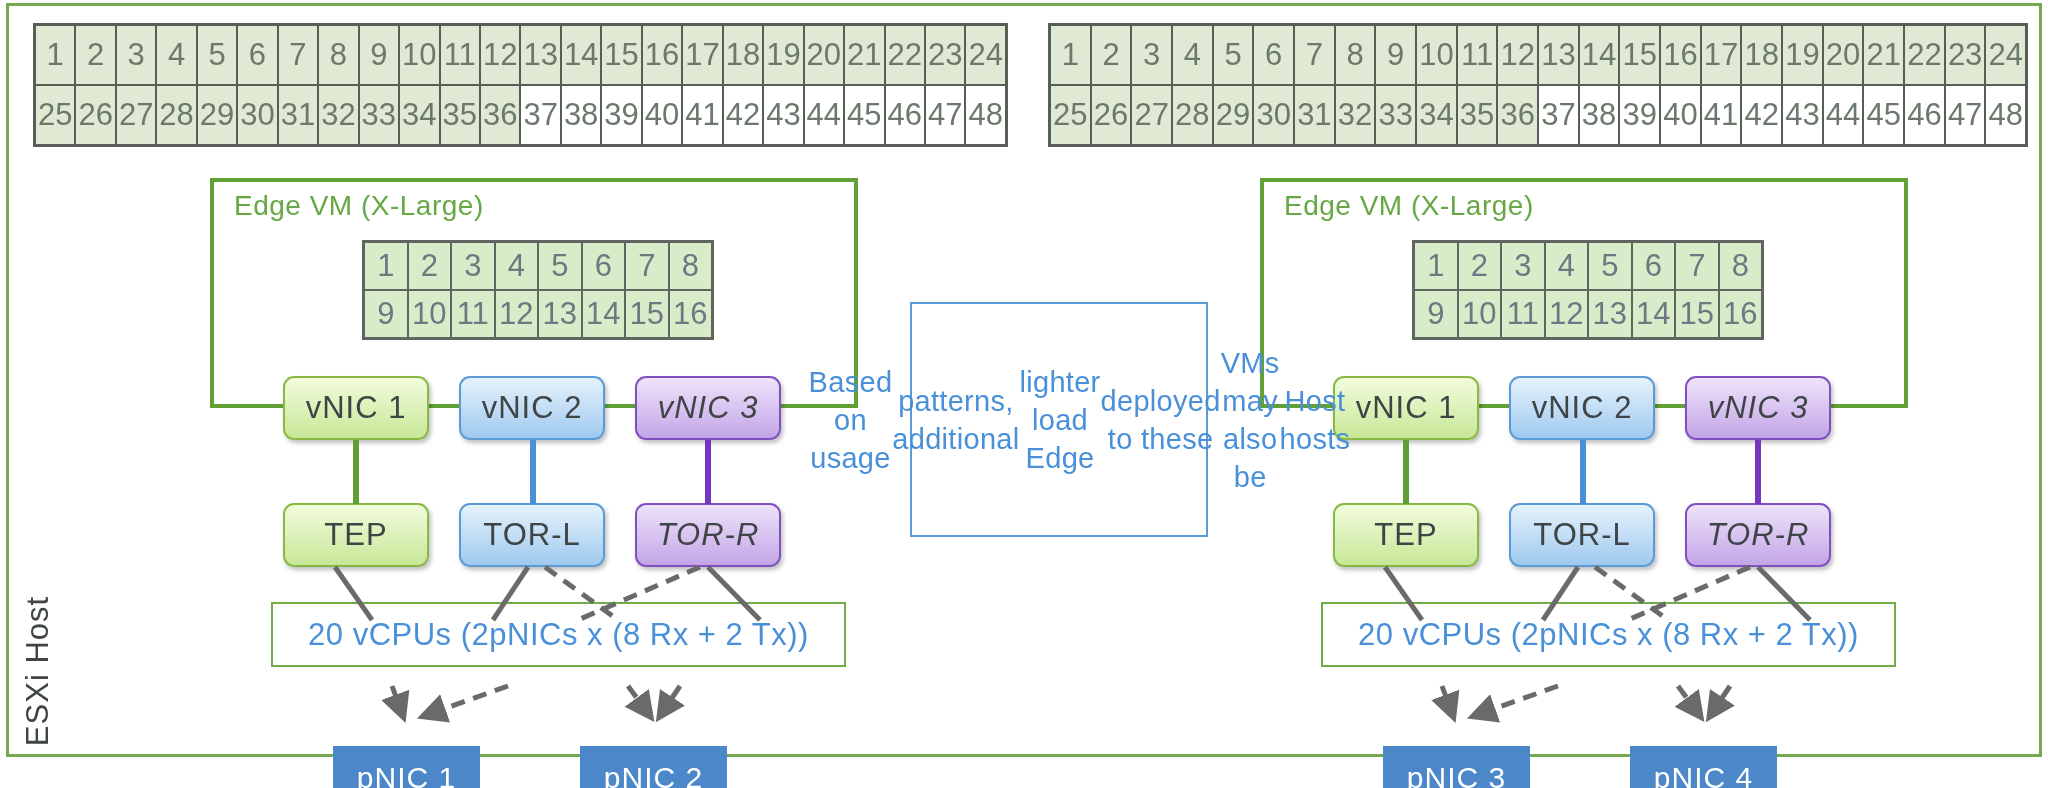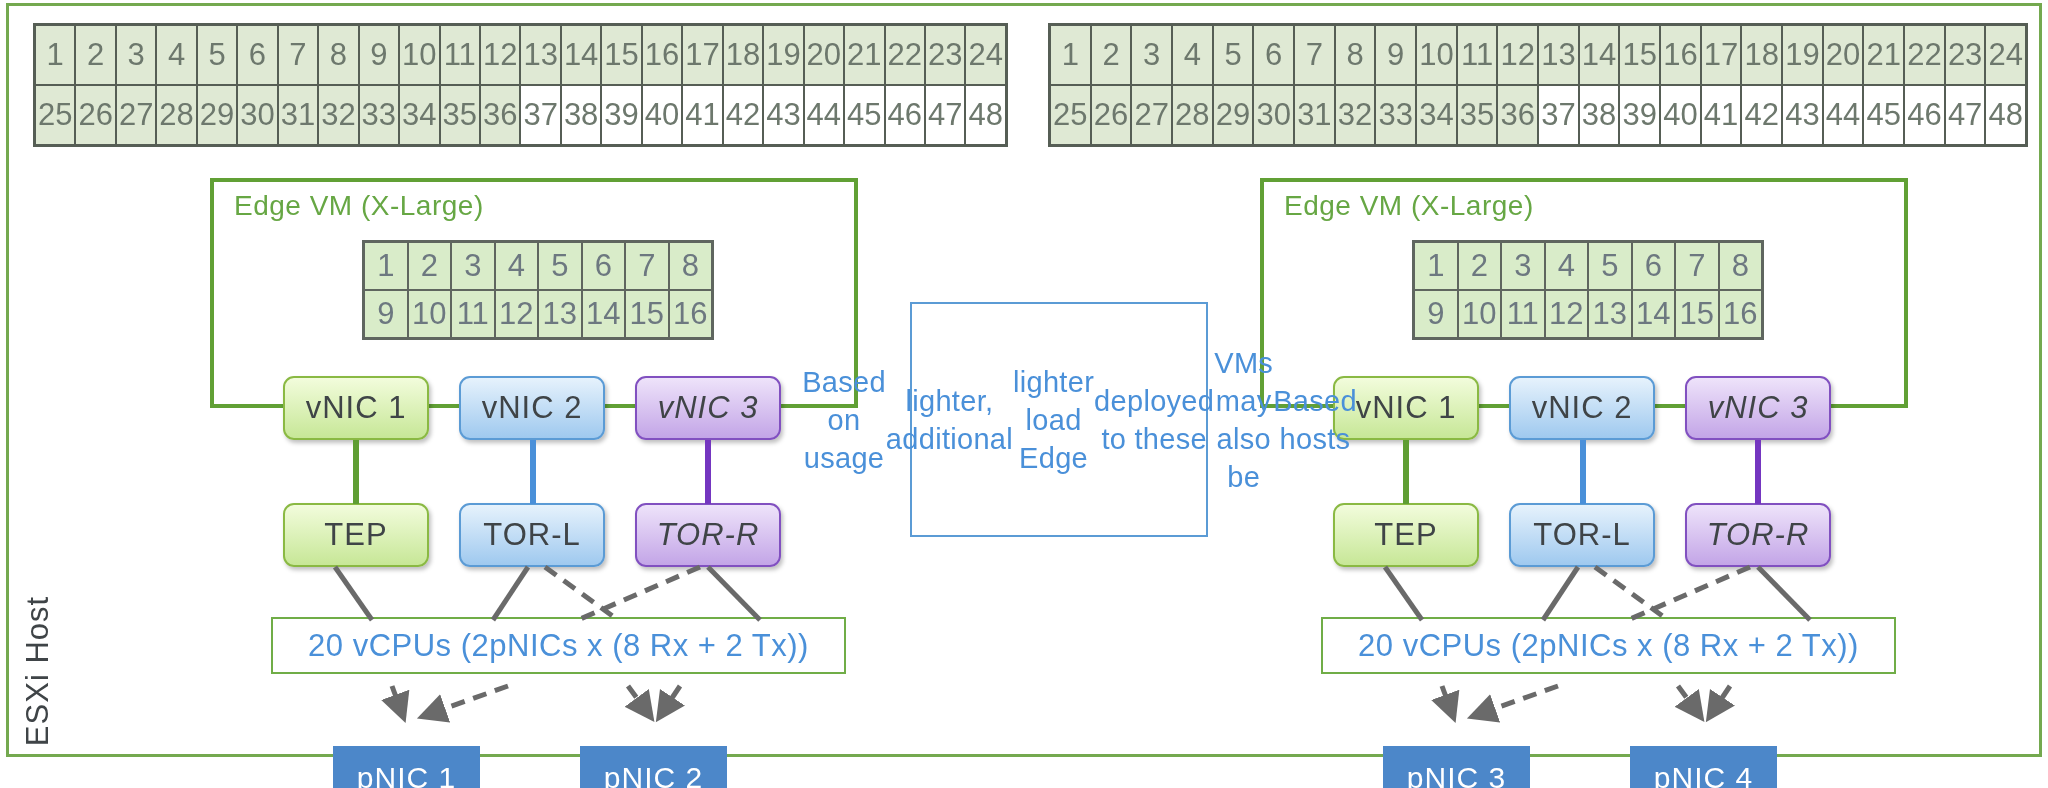--- a/index.html
+++ b/index.html
@@ -37,21 +37,21 @@
   .nic{position:absolute;width:146px;height:64px;border-radius:11px;box-sizing:border-box;
     display:flex;align-items:center;justify-content:center;font-size:31px;color:#3f4447;
     letter-spacing:1px;box-shadow:2px 3px 4px rgba(0,0,0,0.25);}
   .nic.green{background:linear-gradient(180deg,#f2fcdc 0%,#c7e797 100%);border:2px solid #8ab943;}
   .nic.blue{background:linear-gradient(180deg,#e6f2fc 0%,#9fc9ef 100%);border:2px solid #5b9bd5;}
   .nic.purple{background:linear-gradient(180deg,#eee3fa 0%,#c3a5e7 100%);border:2px solid #8150c0;font-style:italic;}
   .row-vnic{top:376px;}
   .row-port{top:503px;}
   .pos-1{left:283px;} .pos-2{left:459px;} .pos-3{left:635px;}
 
-  .vcpu-box{position:absolute;left:271px;top:617px;width:575px;height:57px;
+  .vcpu-box{position:absolute;left:271px;top:602px;width:575px;height:65px;
     border:2px solid #70ad47;box-sizing:border-box;background:#ffffff;
     display:flex;align-items:center;justify-content:center;color:#4a90d9;font-size:31px;letter-spacing:0.5px;}
 
   .pnic{position:absolute;top:722px;width:147px;height:64px;background:#4c87c9;
     color:#ffffff;font-size:30px;letter-spacing:1px;display:flex;align-items:center;justify-content:center;margin-top:24px;}
   .pnic.p1{left:333px;} .pnic.p2{left:580px;}
 
   .wires{position:absolute;left:0;top:0;width:1000px;height:788px;pointer-events:none;}
 
   
@@ -296,20 +296,20 @@
 
       <line x1="392" y1="686" x2="403" y2="716" stroke="#6a6a6a" stroke-width="5" marker-end="url(#arrowR)"></line>
       <line x1="508" y1="686" x2="424" y2="716" stroke="#6a6a6a" stroke-width="5" stroke-dasharray="14 9" marker-end="url(#arrowR)"></line>
       <line x1="628" y1="686" x2="650" y2="716" stroke="#6a6a6a" stroke-width="5" stroke-dasharray="14 9" marker-end="url(#arrowR)"></line>
       <line x1="680" y1="686" x2="660" y2="716" stroke="#6a6a6a" stroke-width="5" marker-end="url(#arrowR)"></line>
     </svg>
   </div>
 
   <div class="note-box">
     <span>Based on usage</span>
-    <span>lighter, additional</span>
+    <span>patterns, additional</span>
     <span>lighter load Edge</span>
     <span>deployed to these</span>
     <span>VMs may also be</span>
-    <span>Based hosts</span>
+    <span>Host hosts</span>
   </div>
 
 </div>
 
 </body></html>

